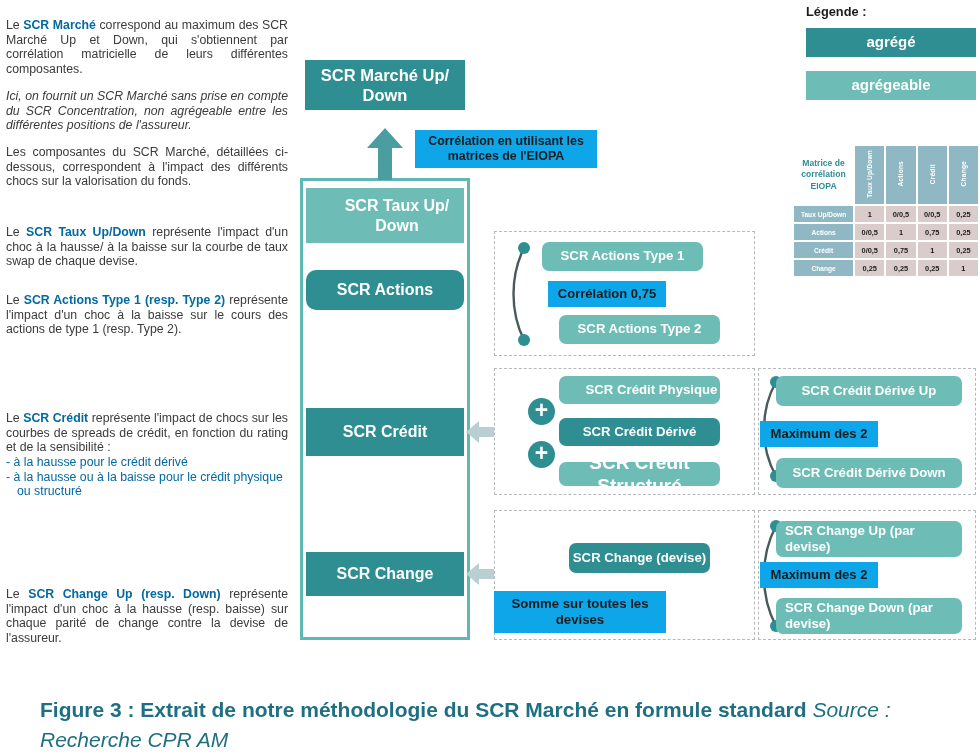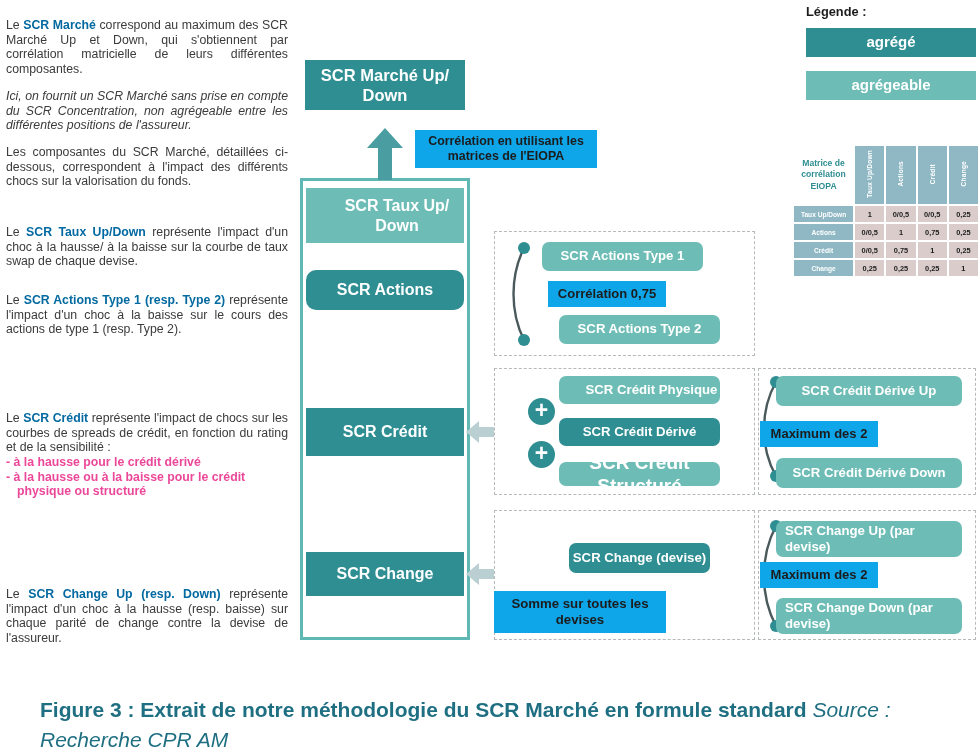--- a/index.html
+++ b/index.html
@@ -31,24 +31,23 @@
   }
   .para.italic { font-style: italic; }
   .hl { color: #0369a1; font-weight: bold; }
   .gap-sm { height: 12px; }
   .gap-md { height: 24px; }
   .gap-lg { height: 38px; }
   .bullets { margin: 0; padding: 0; list-style: none; }
   .bullets li {
     font-size: 12.3px;
     line-height: 14.6px;
-    color: #ec4899;
+    color: #0369a1;
     padding-left: 11px;
     text-indent: -11px;
-    font-weight: bold;
   }
 
   
   .flow-container {
     position: absolute;
     left: 300px;
     top: 178px;
     width: 170px;
     height: 462px;
     border: 3px solid #5fb8b3;

